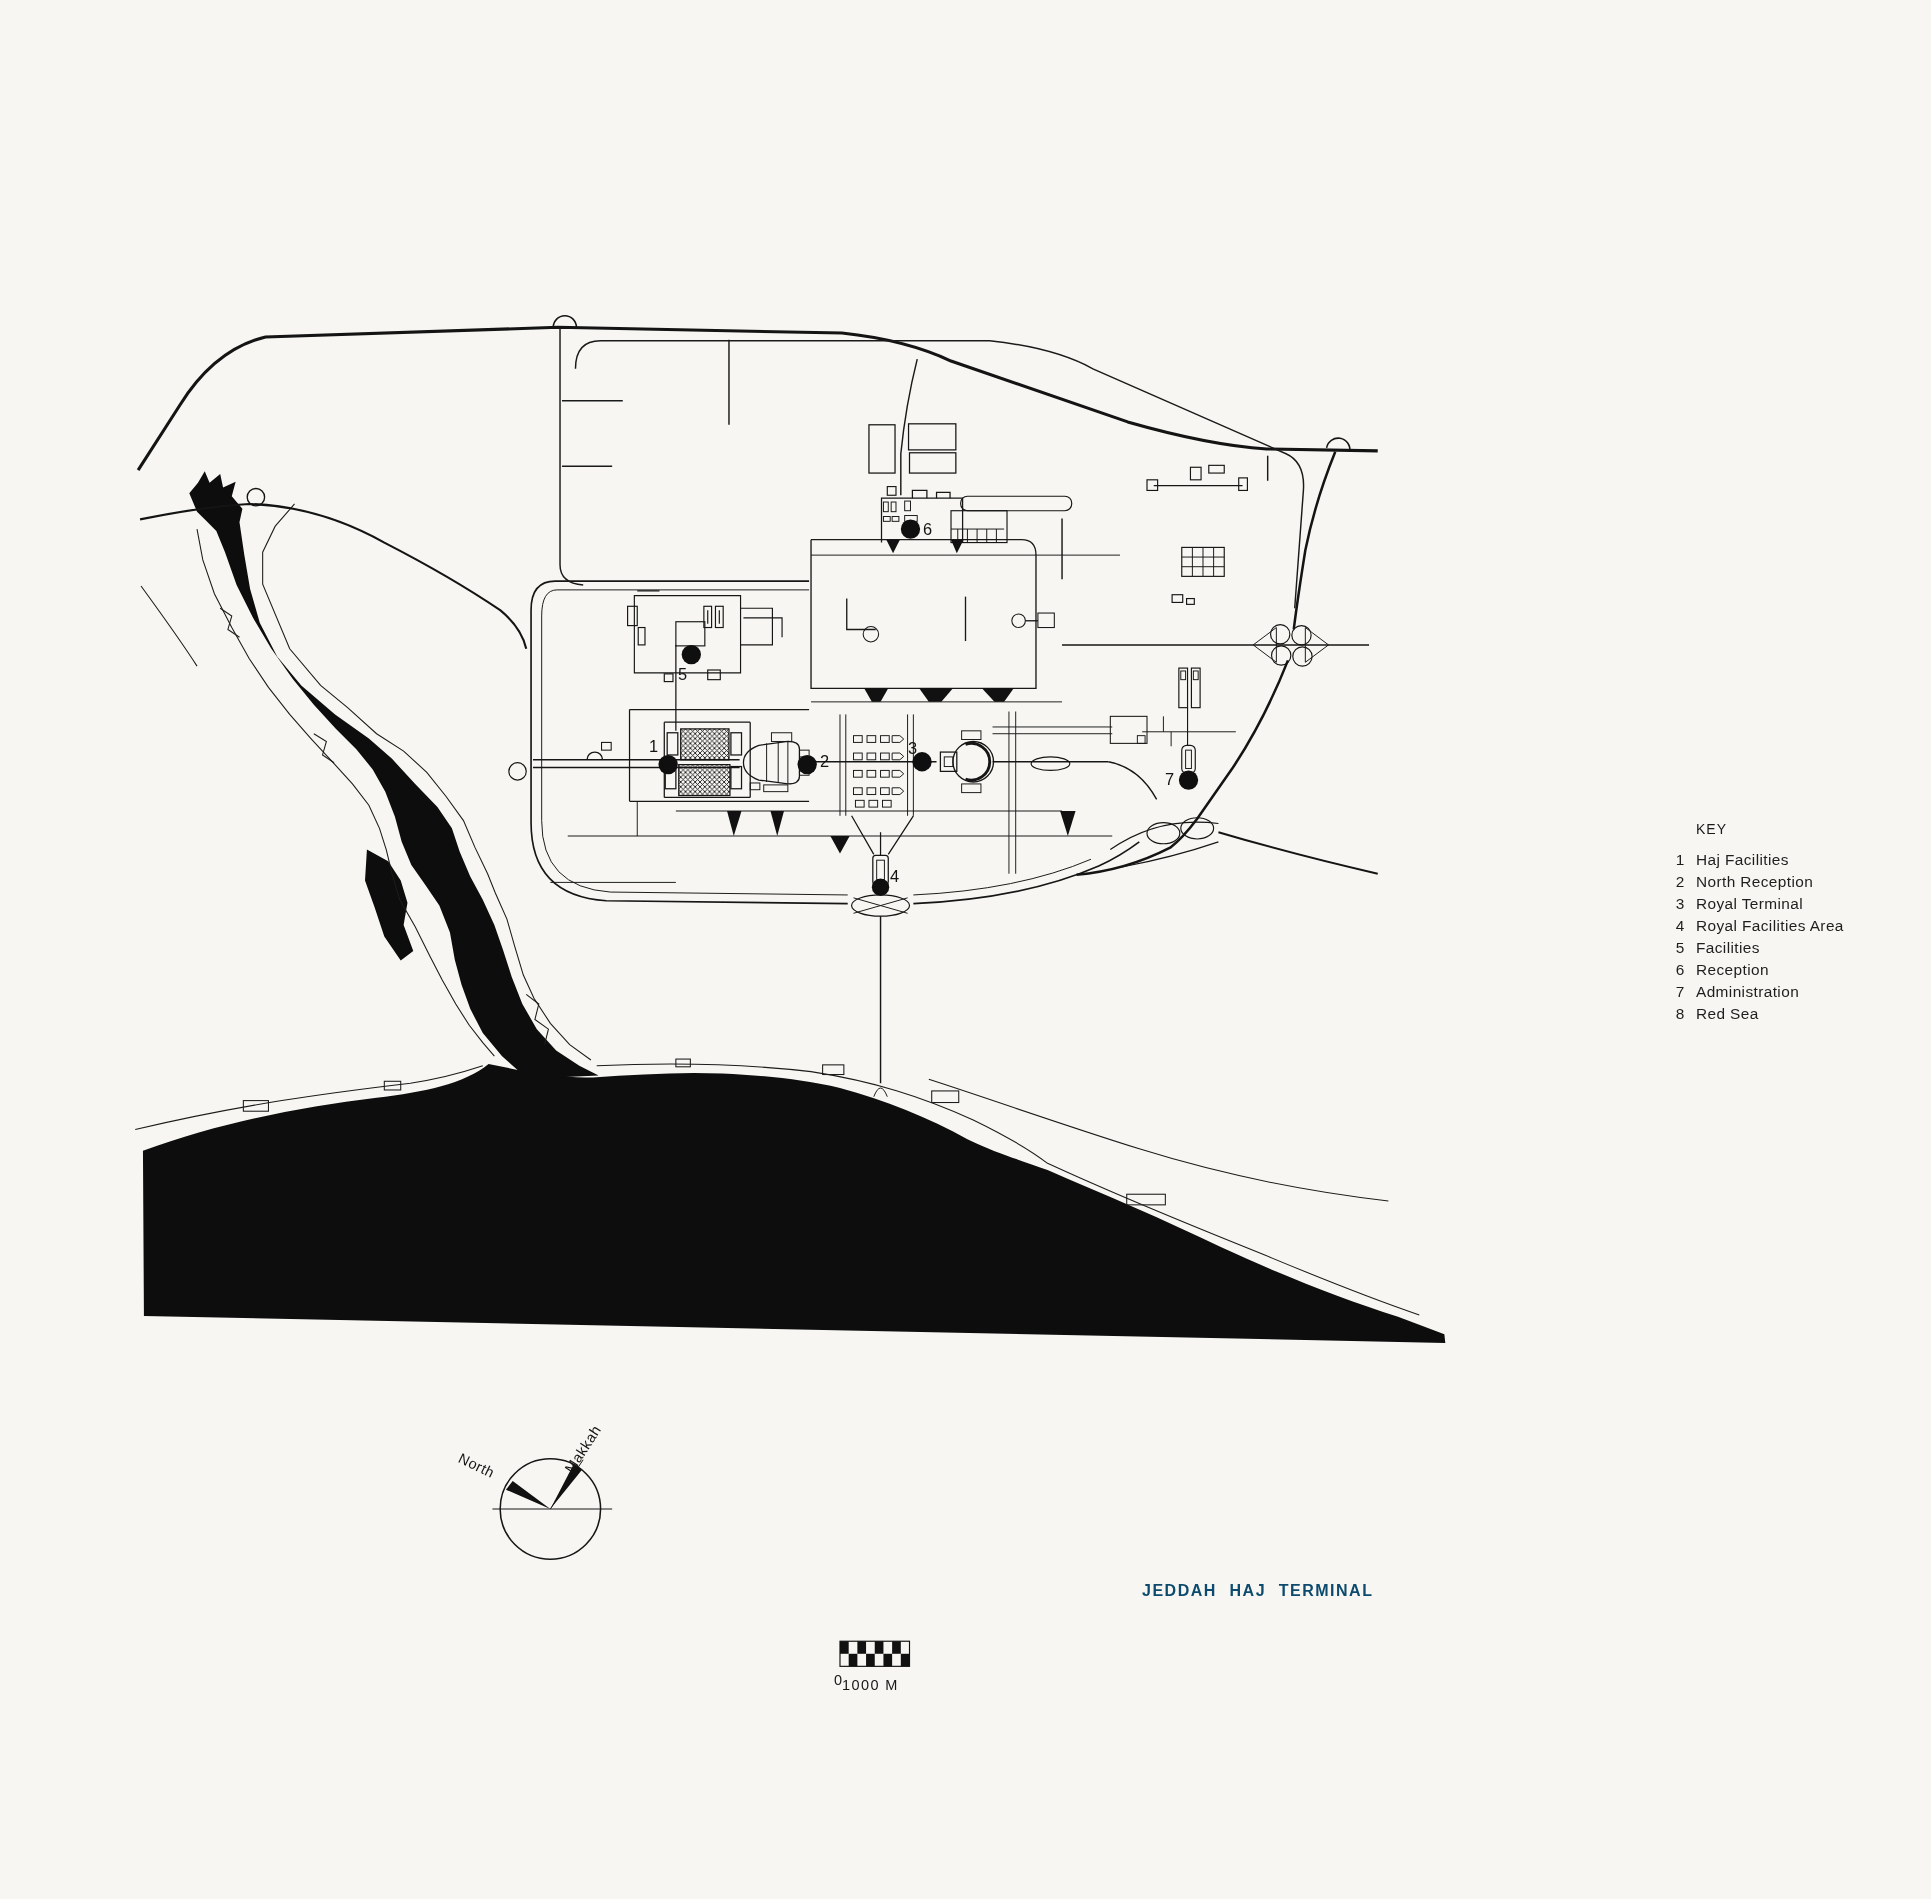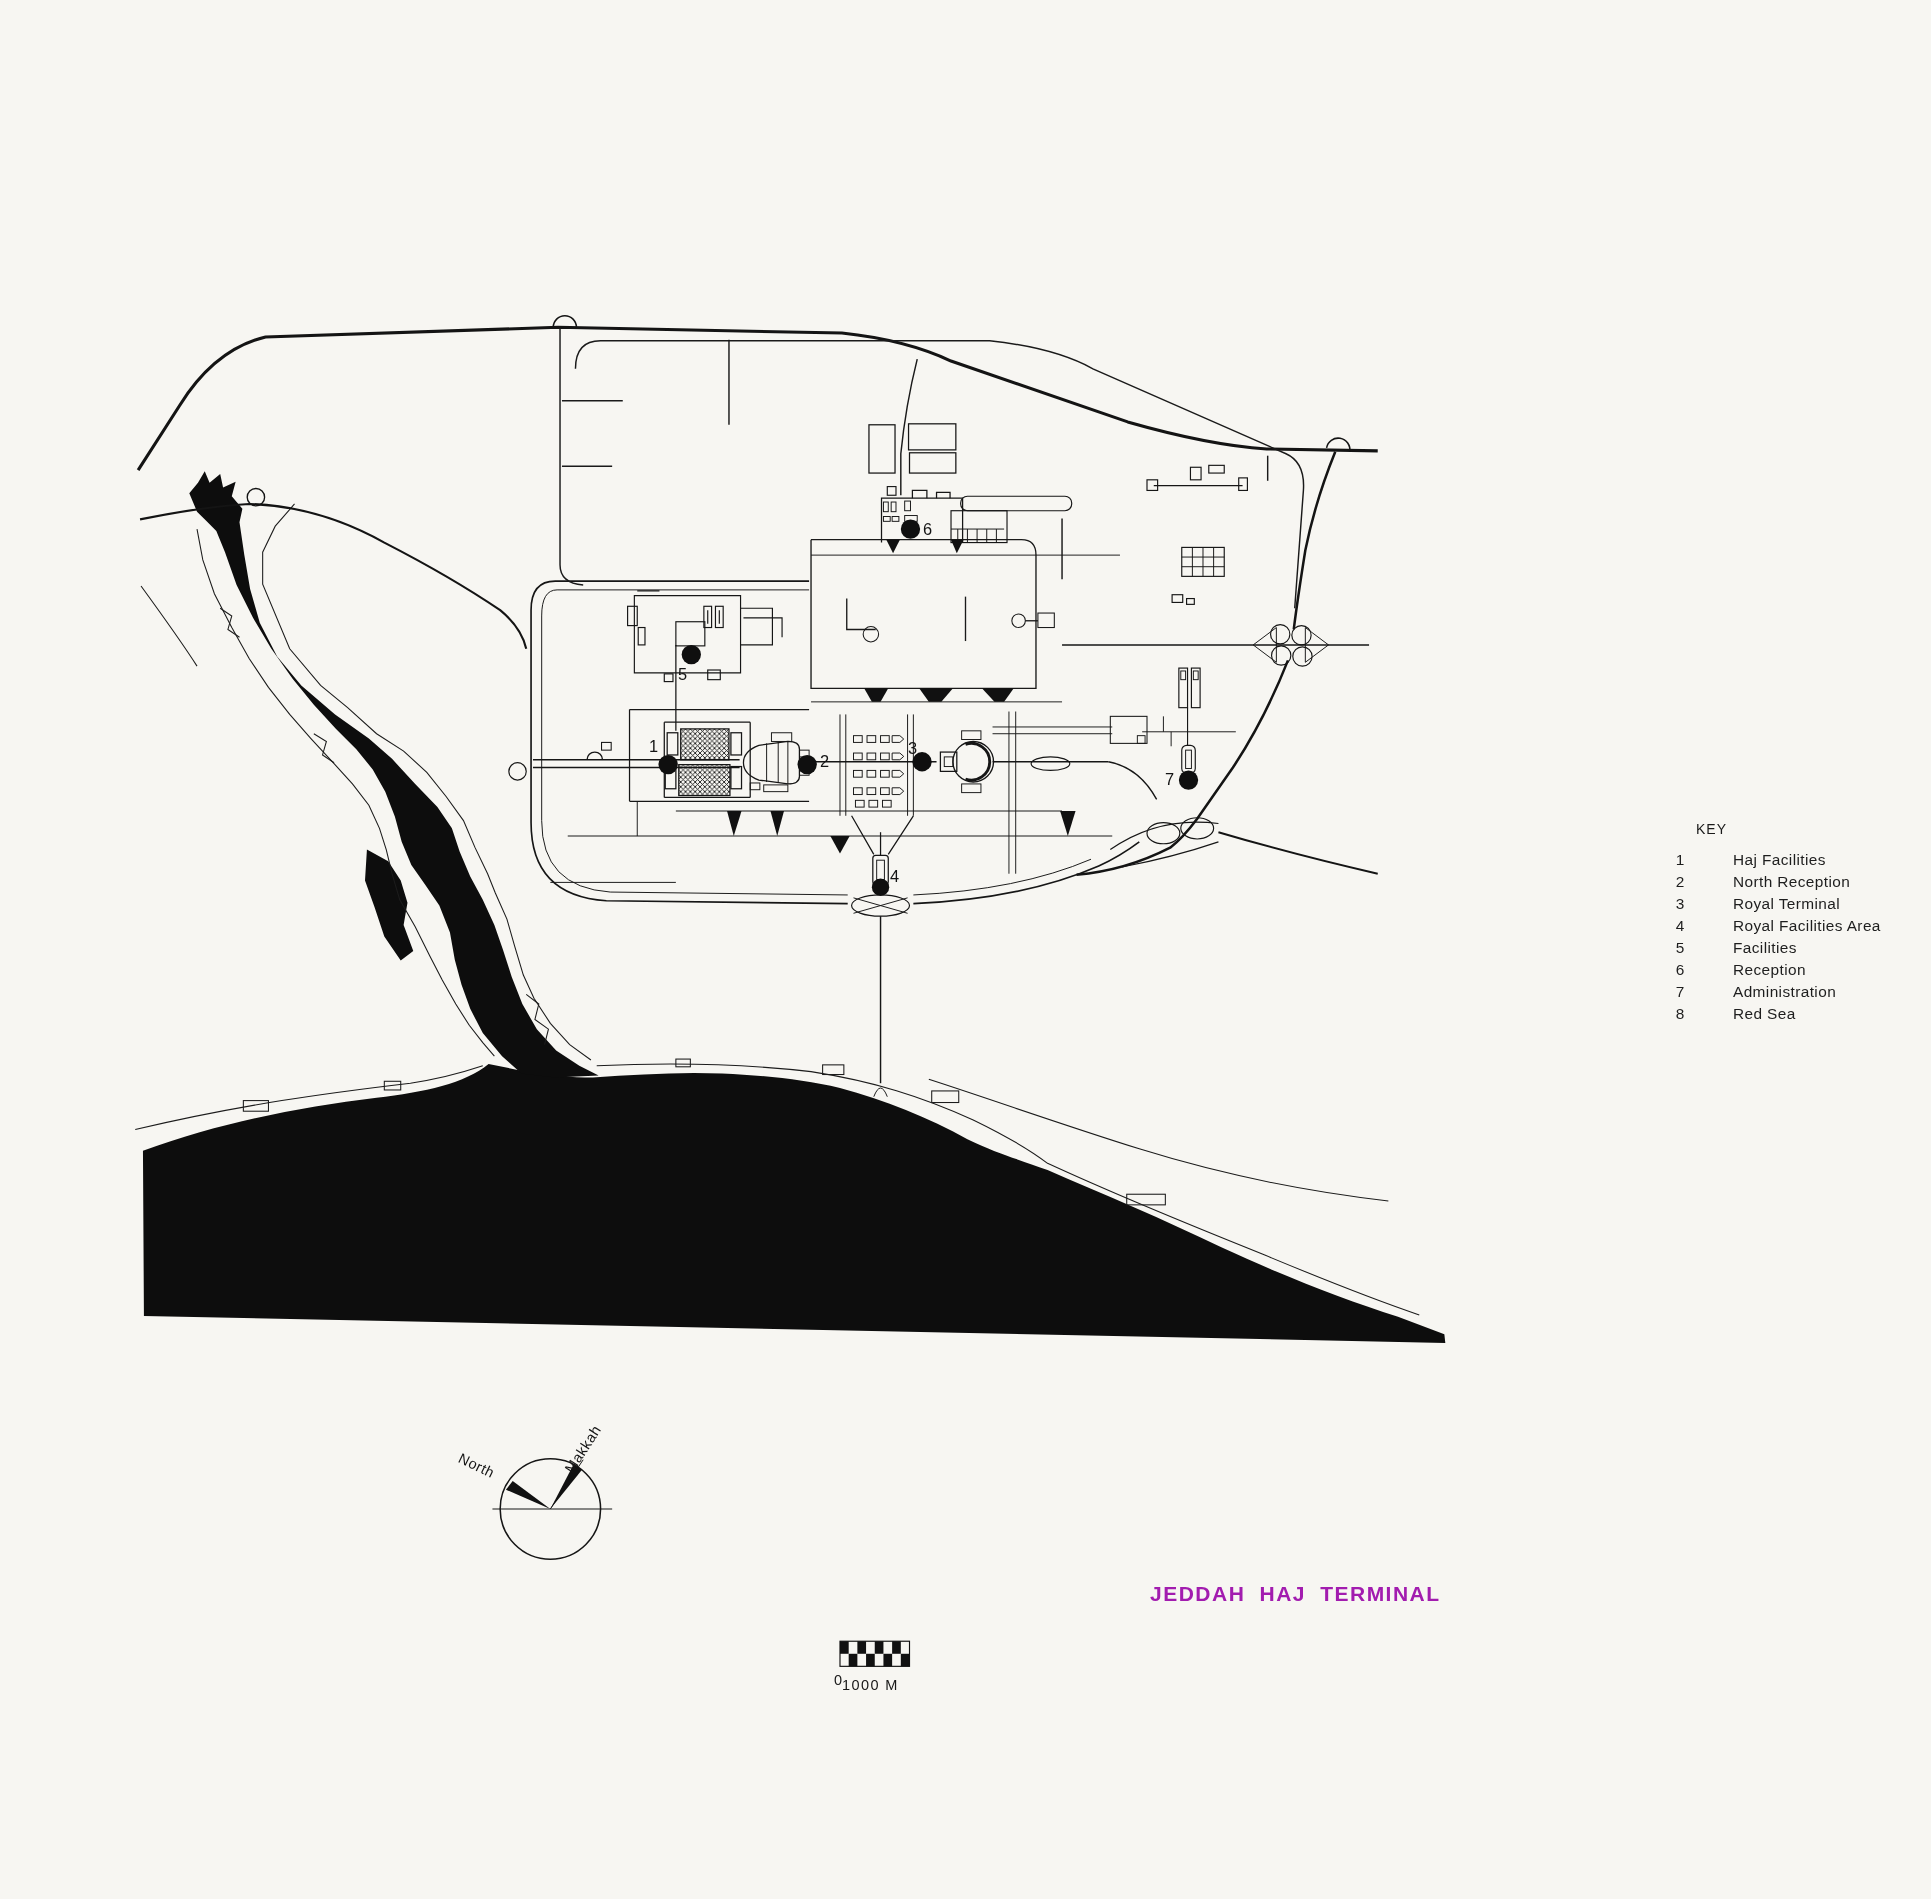--- a/index.html
+++ b/index.html
@@ -12,25 +12,25 @@
     overflow:hidden;
   }
   #plan-svg{position:absolute;left:0;top:0;}
   .marker-num{
     position:absolute;font-size:16.4px;color:#141414;line-height:1;
   }
   #key-block{position:absolute;left:1669px;top:821px;width:232px;}
   #key-heading{font-size:14px;letter-spacing:1px;margin:0 0 13.5px 27px;color:#1a1a1a;}
   .key-row{display:flex;align-items:baseline;height:22px;font-size:15.4px;color:#1e1e1e;}
   .key-row .knum{width:15.4px;text-align:right;margin-right:11.6px;}
-  .key-row .klabel{letter-spacing:0.4px;white-space:nowrap;margin-left:37px;}
+  .key-row .klabel{letter-spacing:0.4px;white-space:nowrap;}
   #title-block{
     position:absolute;left:1142px;top:1582px;
-    font-size:21px;font-weight:700;letter-spacing:1.5px;word-spacing:6.8px;
-    color:#a21caf;white-space:nowrap;margin-left:8px;
+    font-size:16px;font-weight:700;letter-spacing:1.5px;word-spacing:6.8px;
+    color:#0c4a6e;white-space:nowrap;
   }
   #compass-north{
     position:absolute;left:463px;top:1450px;font-size:14.5px;letter-spacing:0.5px;
     transform:rotate(26deg);transform-origin:left top;color:#151515;
   }
   #compass-makkah{
     position:absolute;left:575px;top:1460px;font-size:14.5px;letter-spacing:0.5px;
     transform:rotate(-57deg);transform-origin:left bottom;color:#151515;
   }
   #scale-zero{position:absolute;left:834px;top:1672px;font-size:14.5px;color:#181818;}

